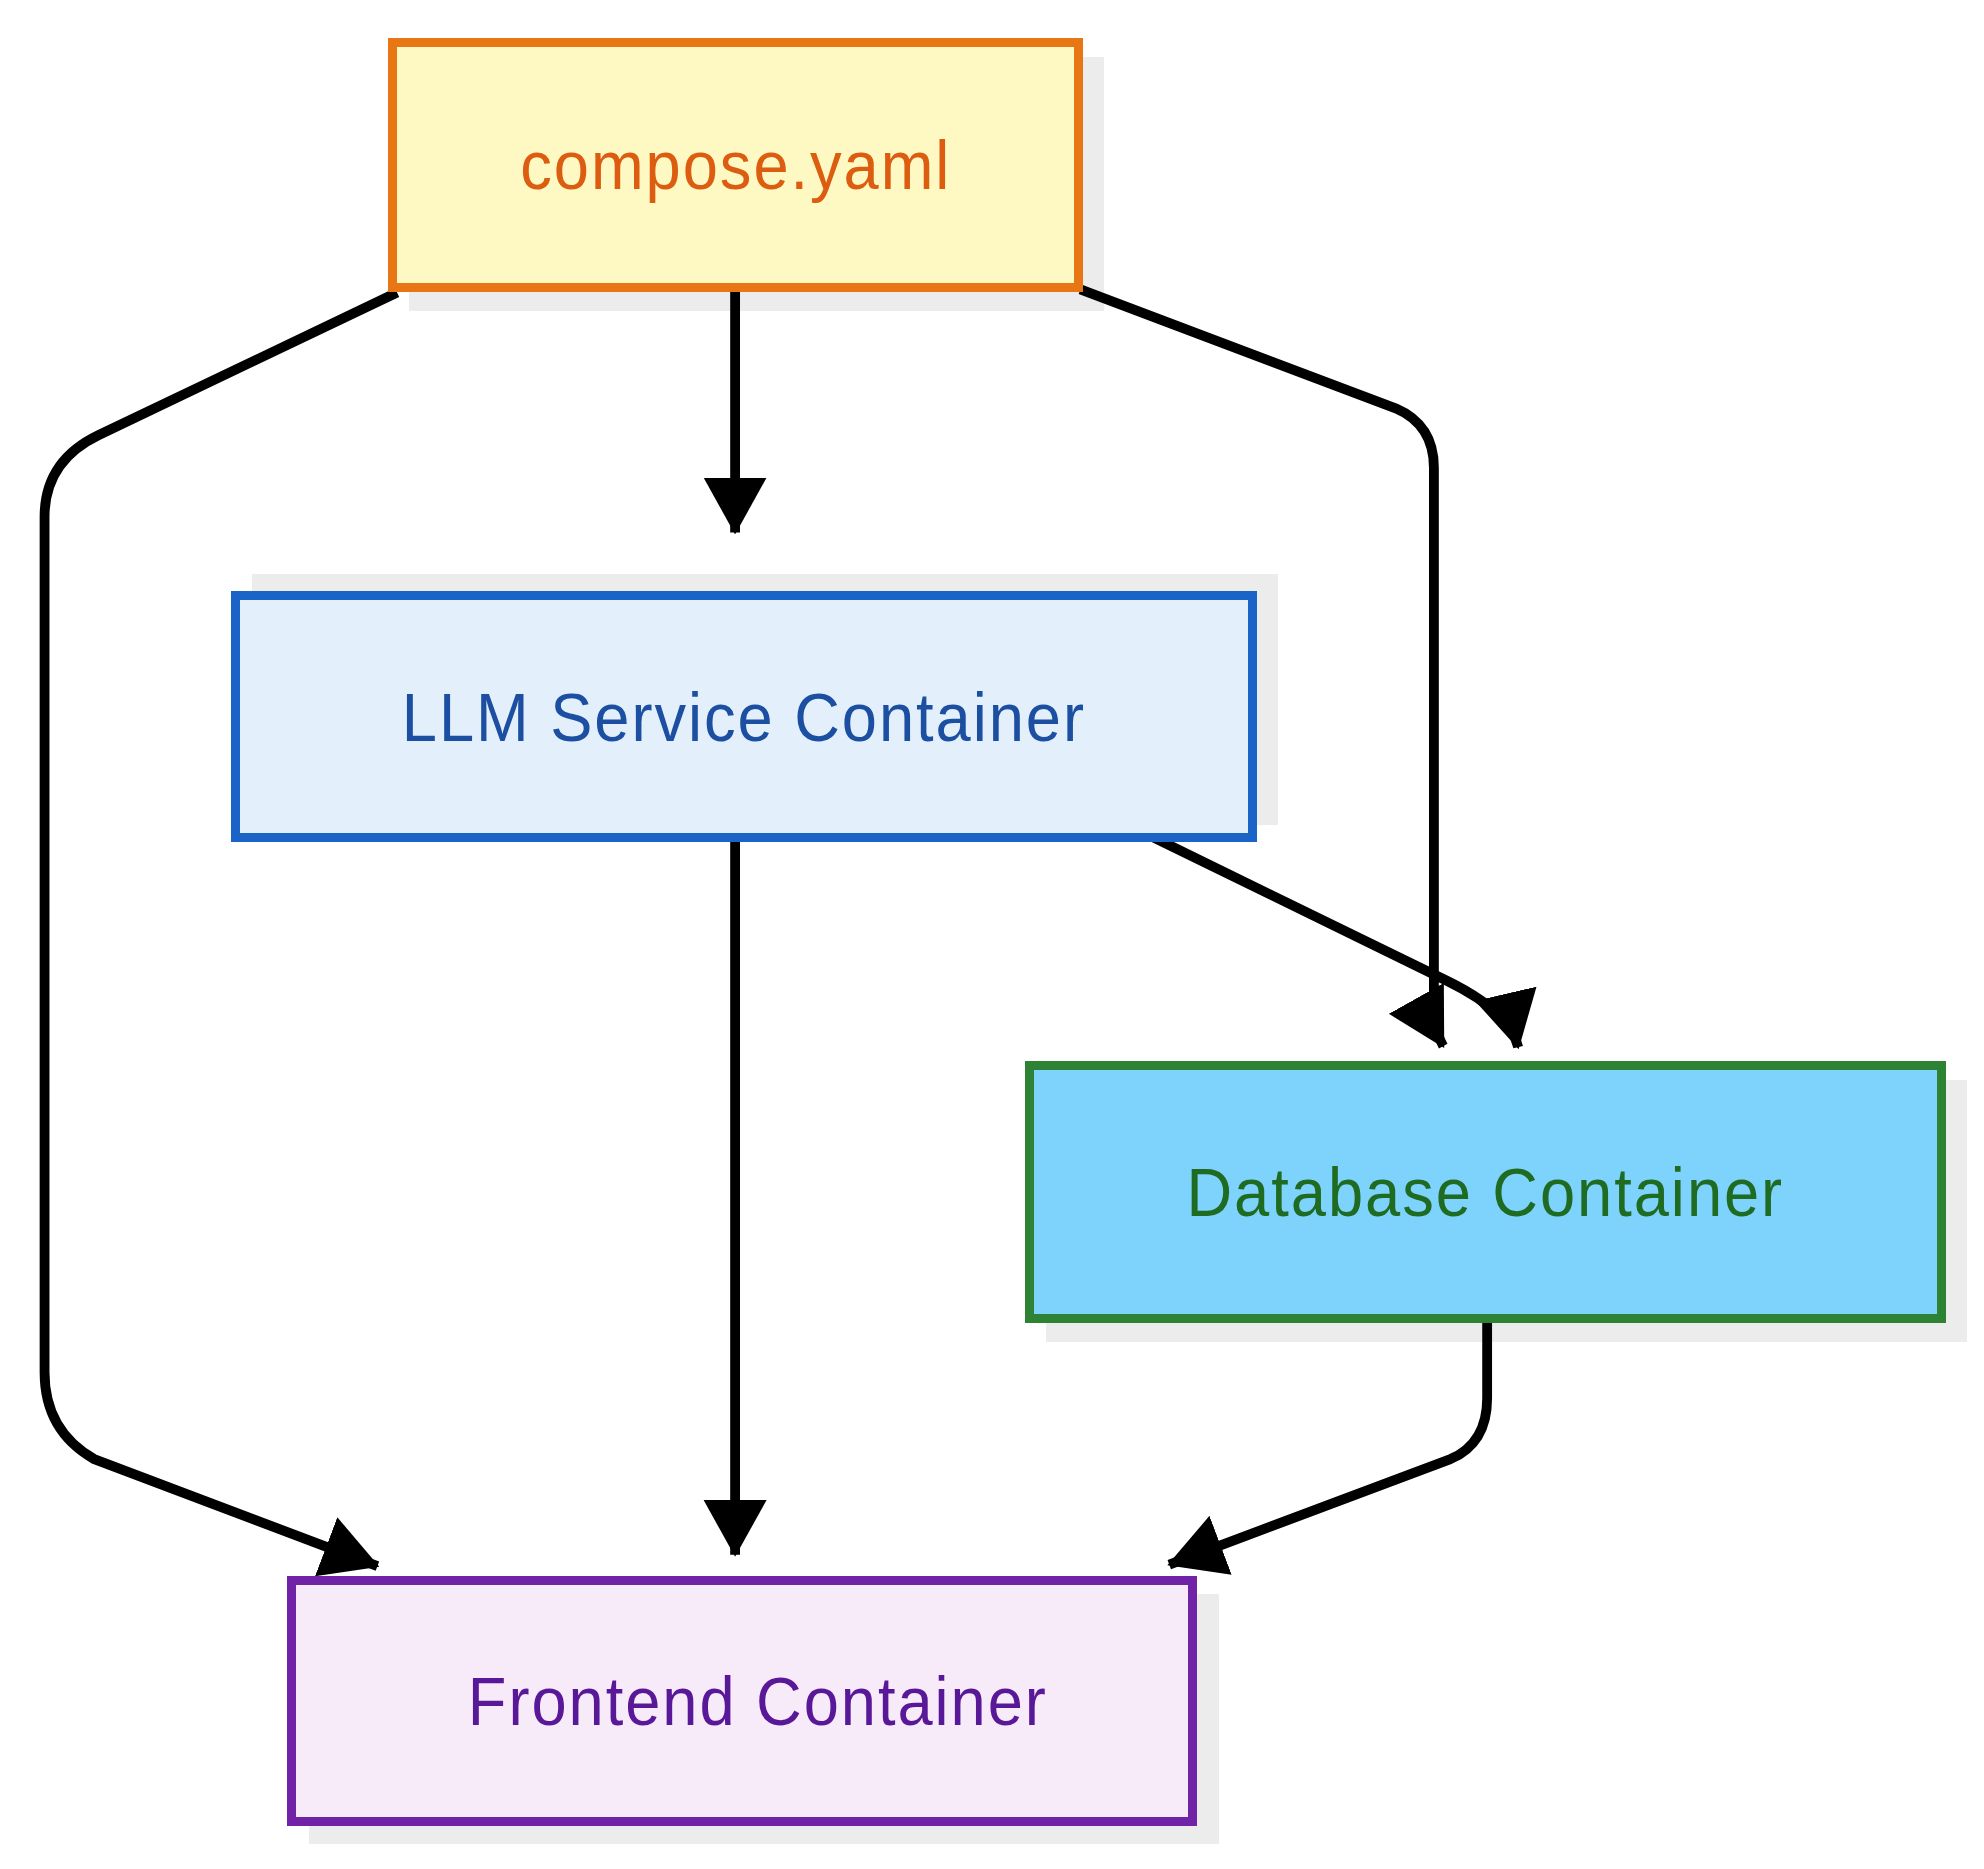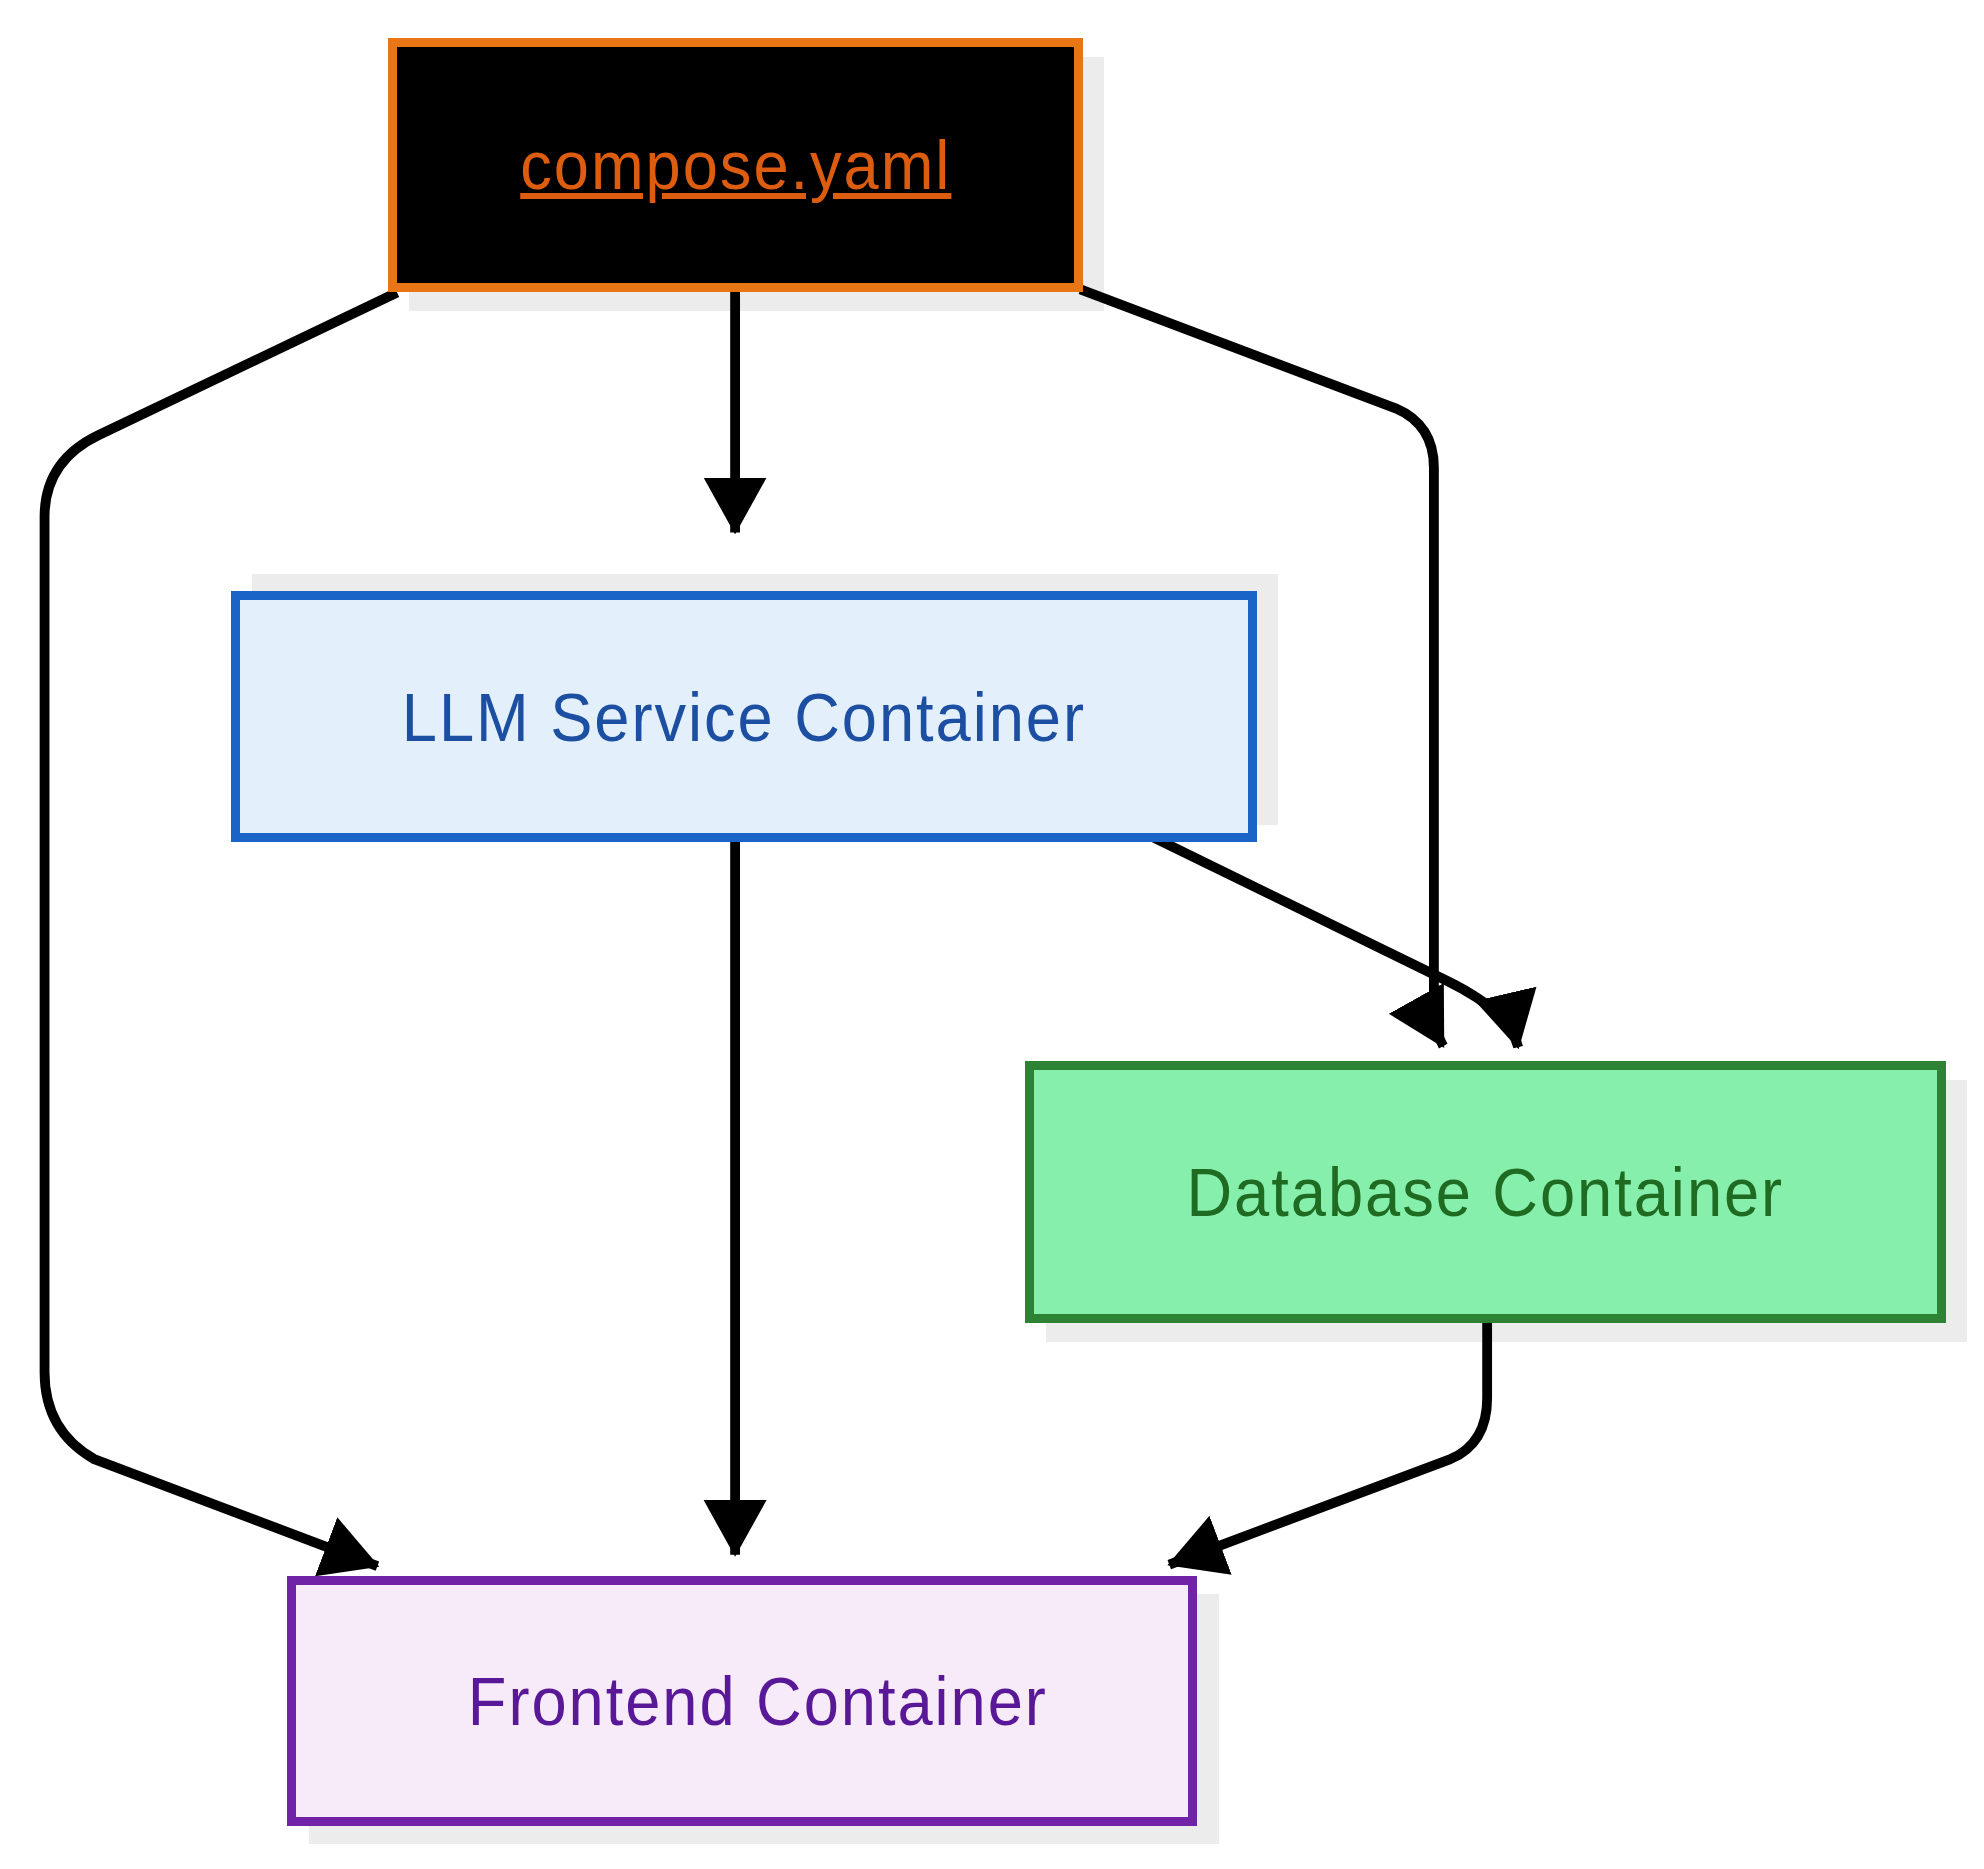--- a/index.html
+++ b/index.html
@@ -66,29 +66,29 @@
       </marker>
     </defs>
     <path class="edge" marker-end="url(#ah)" d="M 1422 560 L 1422 1030" style="stroke: rgb(0, 0, 0); stroke-width: 19;"></path>
     <path class="edge" marker-end="url(#ah)" d="M 768 566 L 190 842 Q 86 892 86 1000 L 86 2655 Q 86 2768 182 2823 L 730 3030" style="stroke: rgb(0, 0, 0); stroke-width: 19;"></path>
     <path class="edge" marker-end="url(#ah)" d="M 2090 560 L 2700 790 Q 2774 822 2774 905 L 2774 1945 Q 2774 1992 2792 2024" style="stroke: rgb(0, 0, 0); stroke-width: 19;"></path>
     <path class="edge" marker-end="url(#ah)" d="M 2100 1556 L 2800 1898 Q 2921 1957 2937 2026" style="stroke: rgb(0, 0, 0); stroke-width: 19;"></path>
     <path class="edge" marker-end="url(#ah)" d="M 1422 1556 L 1422 3008" style="stroke: rgb(0, 0, 0); stroke-width: 19;"></path>
     <path class="edge" marker-end="url(#ah)" d="M 2877 2556 L 2877 2705 Q 2877 2792 2806 2823 L 2262 3027" style="stroke: rgb(0, 0, 0); stroke-width: 19;"></path>
   </svg>
 
-  <div class="node" id="node-compose" style="border-color: rgb(232, 118, 20); background: #000000; color: rgb(220, 92, 16); text-decoration: underline;">
+  <div class="node" id="node-compose" style="border-color: rgb(232, 118, 20); background: #fef9c3; color: rgb(220, 92, 16);">
     <span class="label">compose.yaml</span>
   </div>
 
   <div class="node" id="node-llm" style="border-color: rgb(26, 100, 200); background: rgb(227, 240, 251); color: rgb(28, 79, 161);">
     <span class="label">LLM Service Container</span>
   </div>
 
-  <div class="node" id="node-db" style="border-color: rgb(46, 130, 52); background: #86efac; color: rgb(31, 107, 34);">
+  <div class="node" id="node-db" style="border-color: rgb(46, 130, 52); background: #7dd3fc; color: rgb(31, 107, 34);">
     <span class="label">Database Container</span>
   </div>
 
   <div class="node" id="node-frontend" style="border-color: rgb(113, 35, 168); background: rgb(247, 234, 249); color: rgb(89, 24, 151); padding-left: 32px;">
     <span class="label">Frontend Container</span>
   </div>
 
 </div>
 
 

